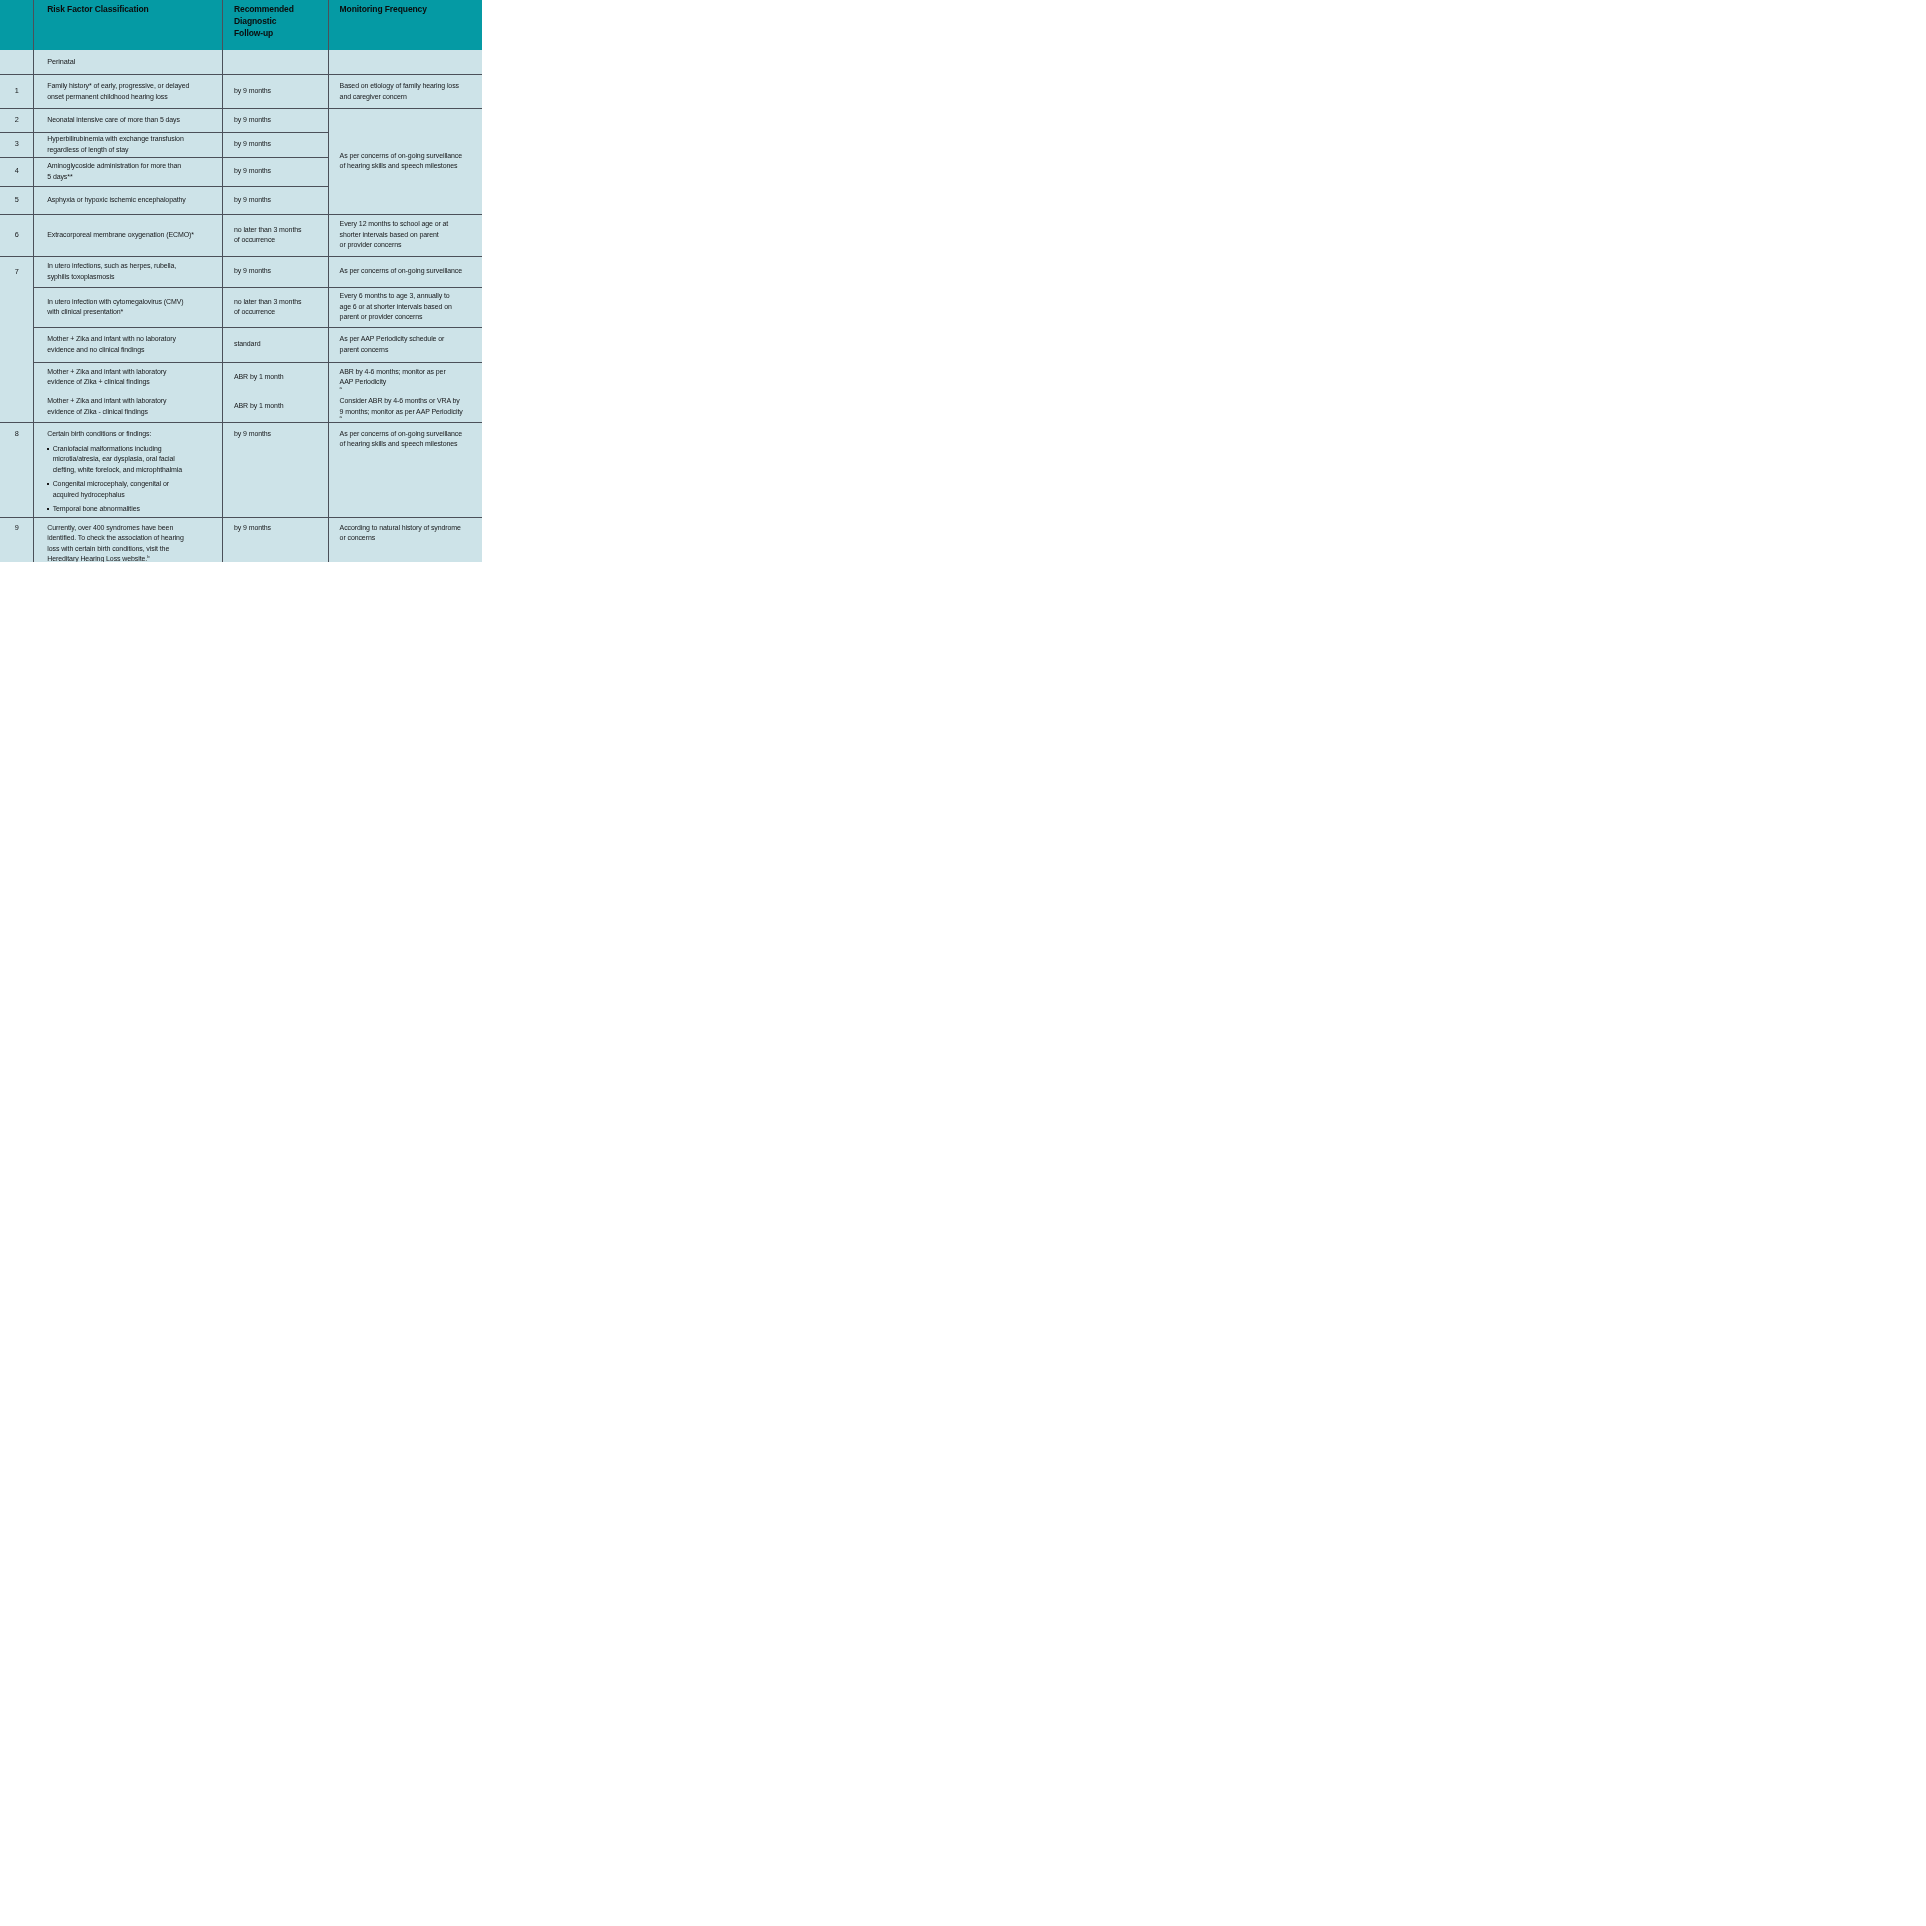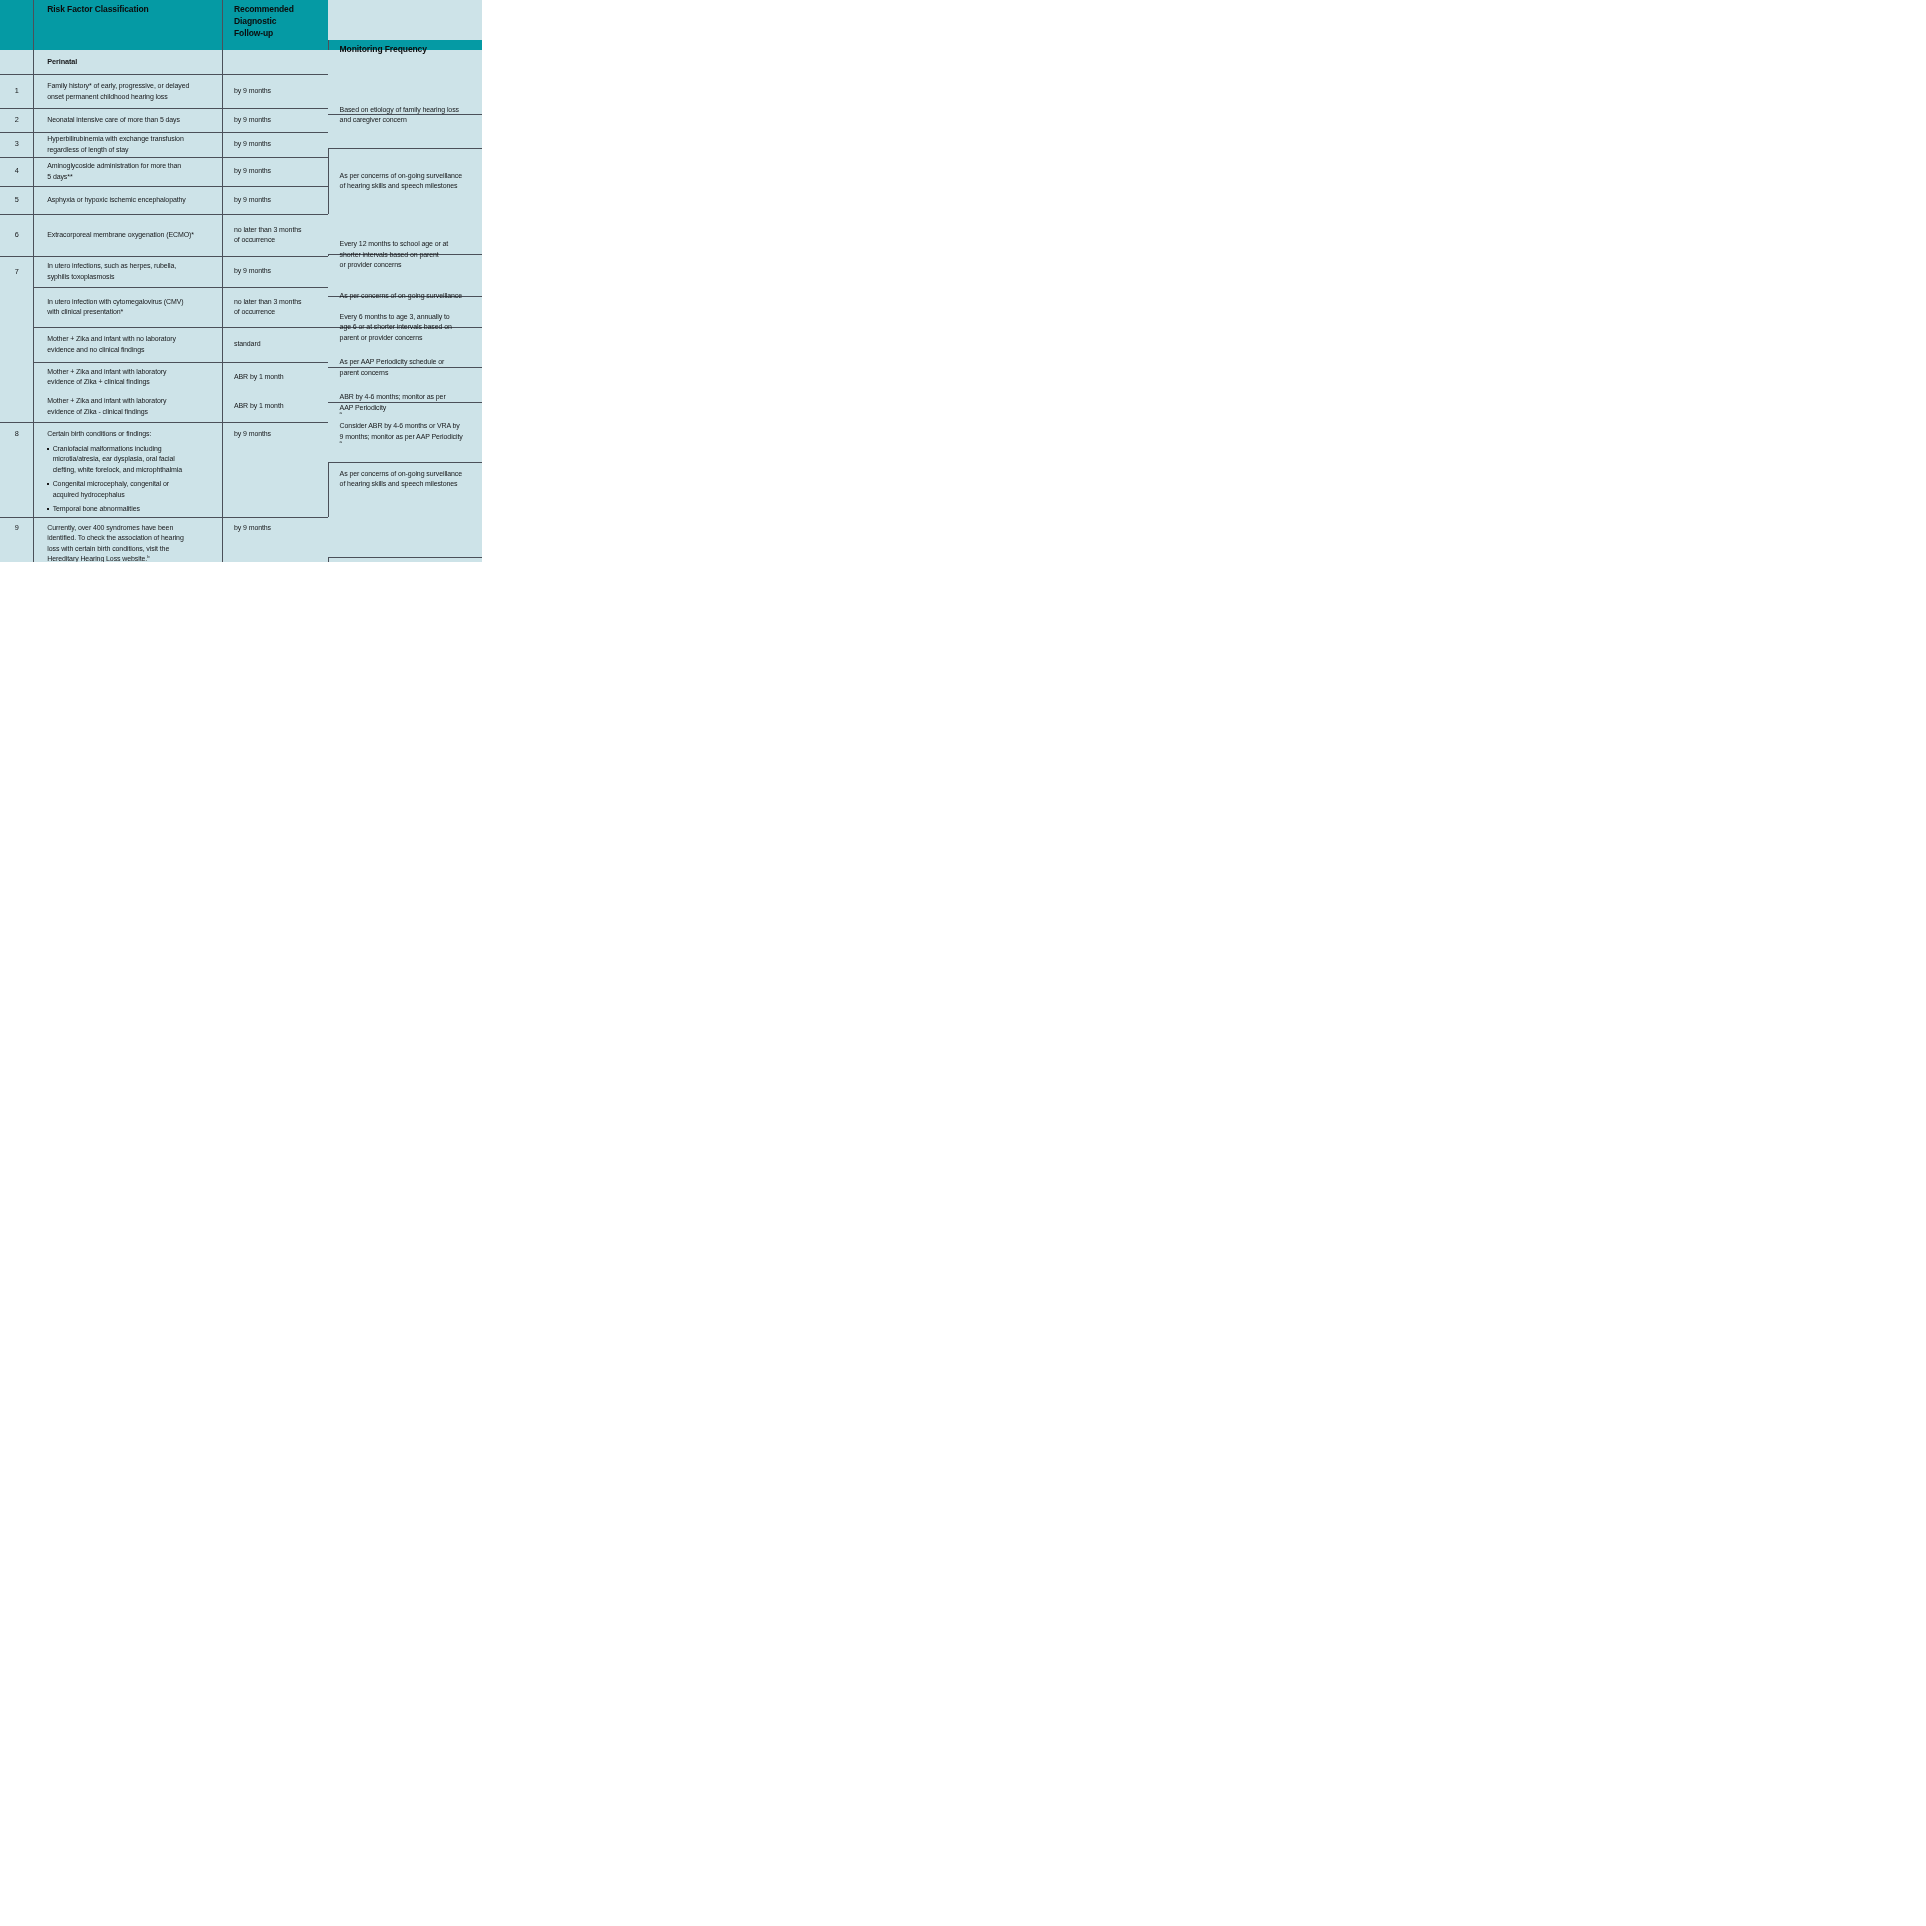--- a/index.html
+++ b/index.html
@@ -13,28 +13,28 @@
     font-family:"Liberation Sans","DejaVu Sans",sans-serif;
     color:#17181a;
   }
   .cell {
     display:flex; flex-direction:column; justify-content:center;
     padding:0 7px 0 13px;
     font-size:7px; line-height:1.5; letter-spacing:-0.1px;
     white-space:pre-line;
   }
   .c3 { padding-left:10.8px; padding-right:4.6px; }
-  .c4 { padding-left:10.4px; padding-right:5.4px;margin-top:40px; }
+  .c4 { padding-left:10.4px; padding-right:5.4px; }
   .num { align-items:center; padding:0; text-align:center; font-size:7.3px; }
   .hdr {
     background:#059aa4; font-weight:bold; font-size:8.5px;
     line-height:1.42; letter-spacing:-0.1px; color:#0b0c0c;
     justify-content:flex-start; padding-top:3px;
   }
-  .section-label { font-weight:bold; font-size:7.3px; }
+  .section-label { font-weight:normal; font-size:7.3px; }
   .bl { border-left:0.4px solid #4b5059; }
   .bt { border-top:0.8px solid #4b5059; }
   .top { justify-content:flex-start; }
   .pt16 { padding-top:6.2px; }
   .pt13 { padding-top:5px; }
   .pt26 { padding-top:10px; }
   .intro { margin-bottom:4.6px; }
   .bullet { display:flex; gap:3.5px; }
   .bullet + .bullet { margin-top:3.9px; }
   .bullet-marker { flex:none; width:1.9px; height:1.9px; margin-top:4.2px; background:#17181a; }

